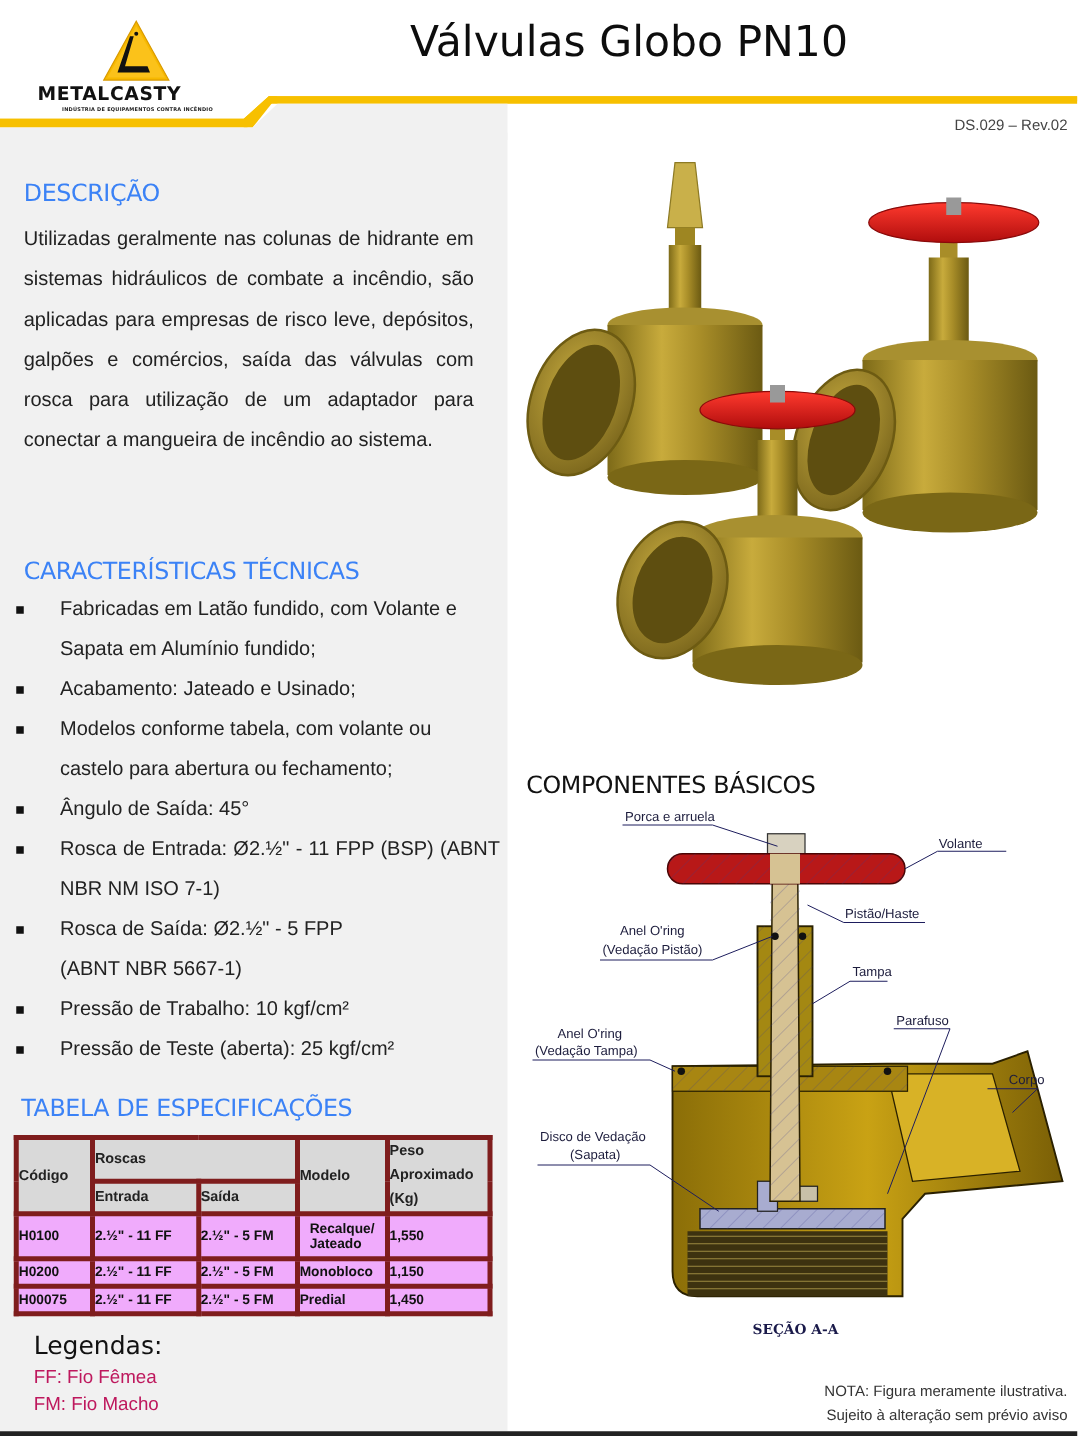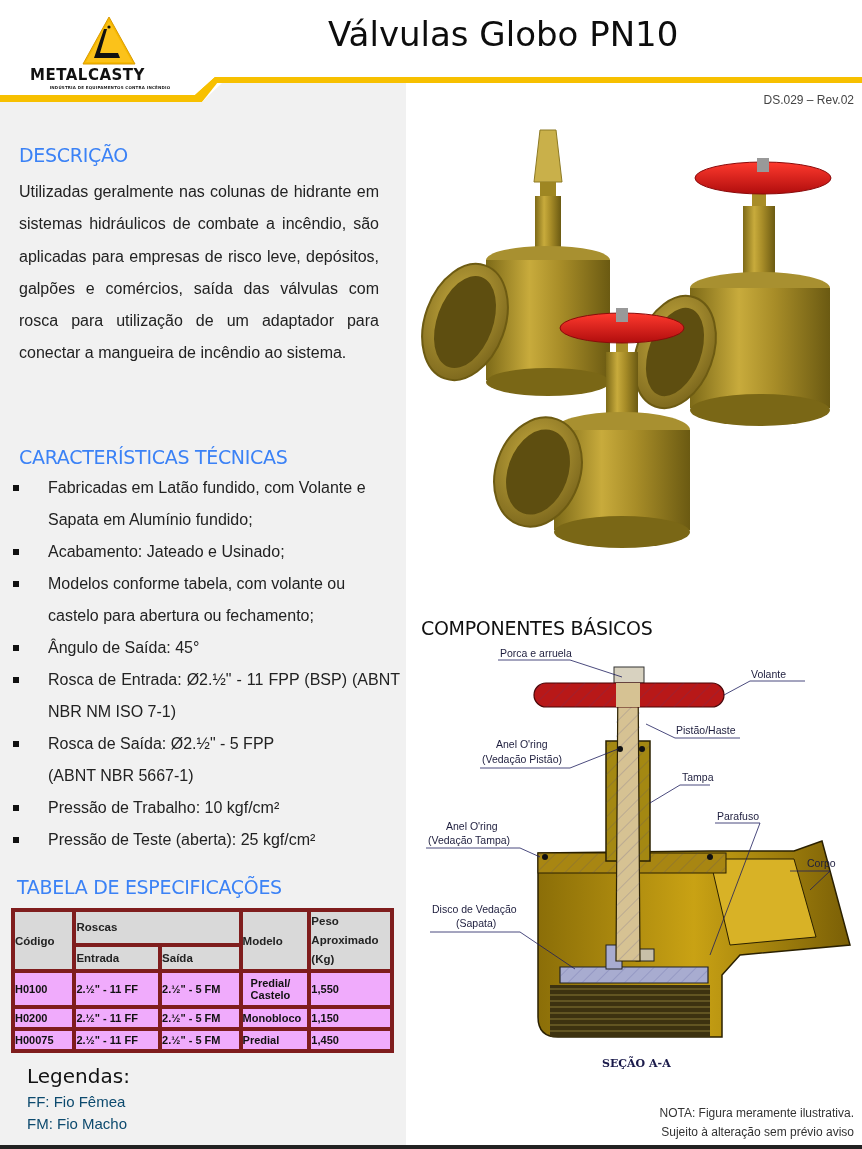--- a/index.html
+++ b/index.html
@@ -34,21 +34,21 @@
   .spec-table { position: absolute; left: 11px; top: 908px; width: 383px; border-collapse: collapse;
     font-family: "Liberation Sans", sans-serif; font-size: 11px; }
   .spec-table th, .spec-table td { border: 4px solid #7f1d1d; text-align: left; vertical-align: middle; }
   .spec-table th { background: #d9d9d9; font-weight: bold; font-size: 11.5px; color: #222; }
   .spec-table td { background: #f0abfc; color: #111; height: 22px; font-weight: bold; }
   .spec-table .th-top { height: 24px; }
   .spec-table .th-sub { height: 18px; }
   .spec-table td.two { height: 36px; line-height: 14px; }
 
   .legend-title { position: absolute; left: 27px; top: 1064px; font-family: "DejaVu Sans", sans-serif; font-size: 20px; color: #111; }
-  .legend-item { position: absolute; left: 27px; font-family: "Liberation Sans", sans-serif; font-size: 15px; color: #0c4a6e; }
+  .legend-item { position: absolute; left: 27px; font-family: "Liberation Sans", sans-serif; font-size: 15px; color: #be185d; }
 
   
   .product-photo { position: absolute; left: 410px; top: 120px; width: 450px; height: 440px; }
   .comp-title { position: absolute; left: 421px; top: 617px; font-family: "DejaVu Sans", sans-serif; font-size: 19px; color: #111; letter-spacing: -0.3px; }
   .section-drawing { position: absolute; left: 410px; top: 645px; width: 452px; height: 430px; }
   .section-label { position: absolute; left: 602px; top: 1057px; font-family: "DejaVu Serif", serif; font-weight: bold; font-size: 11px; color: #1a1a4a; }
   .note { position: absolute; right: 8px; top: 1104px; text-align: right; font-family: "Liberation Sans", sans-serif; font-size: 12px; line-height: 19px; color: #333; }
 
   .footer-bar { position: absolute; left: 0; top: 1145px; width: 862px; height: 4px; background: #222; }
 
@@ -115,21 +115,21 @@
     <th class="th-top" rowspan="2" style="line-height:19px;">Peso Aproximado (Kg)</th>
   </tr>
   <tr>
     <th class="th-sub">Entrada</th>
     <th class="th-sub">Saída</th>
   </tr>
   <tr>
     <td class="two">H0100</td>
     <td>2.½" - 11 FF</td>
     <td>2.½" - 5 FM</td>
-    <td style="padding:0 8px;">Predial/ Castelo</td>
+    <td style="padding:0 8px;">Recalque/ Jateado</td>
     <td>1,550</td>
   </tr>
   <tr>
     <td>H0200</td>
     <td>2.½" - 11 FF</td>
     <td>2.½" - 5 FM</td>
     <td>Monobloco</td>
     <td>1,150</td>
   </tr>
   <tr>

